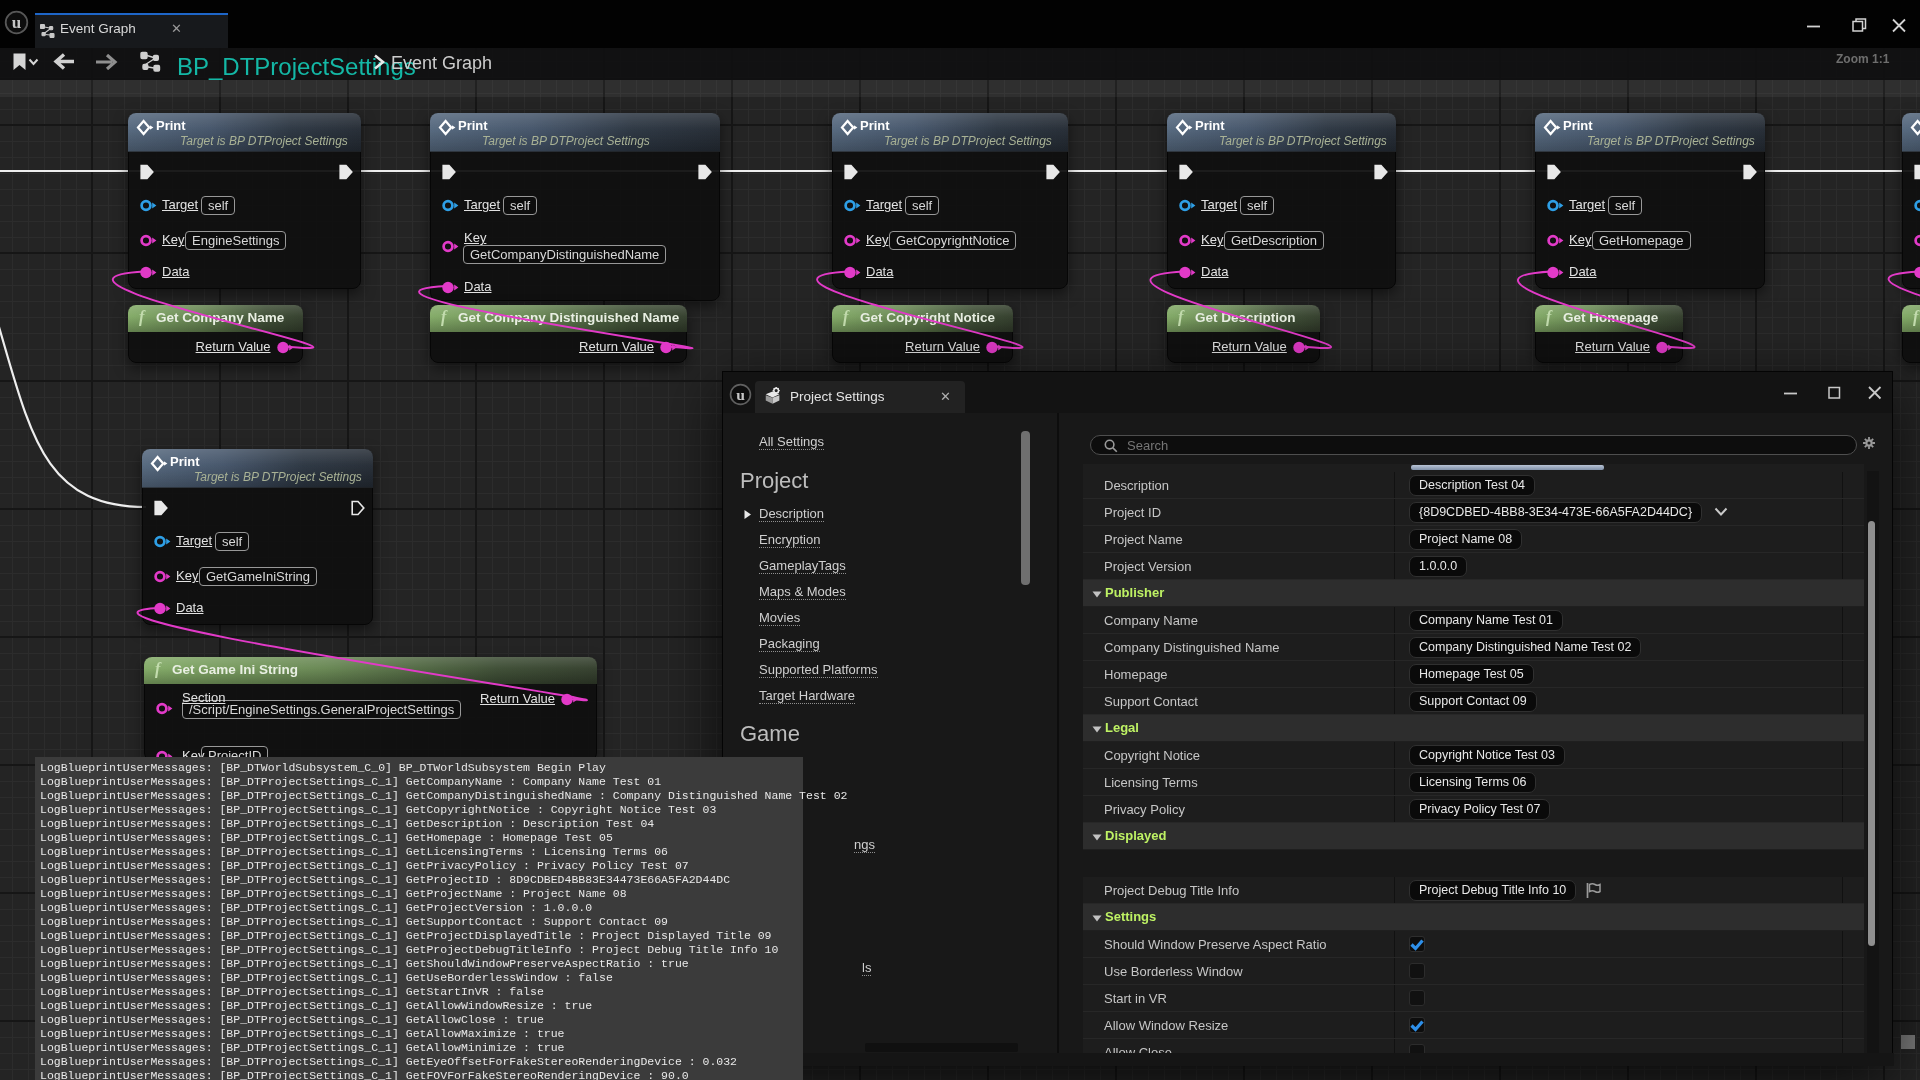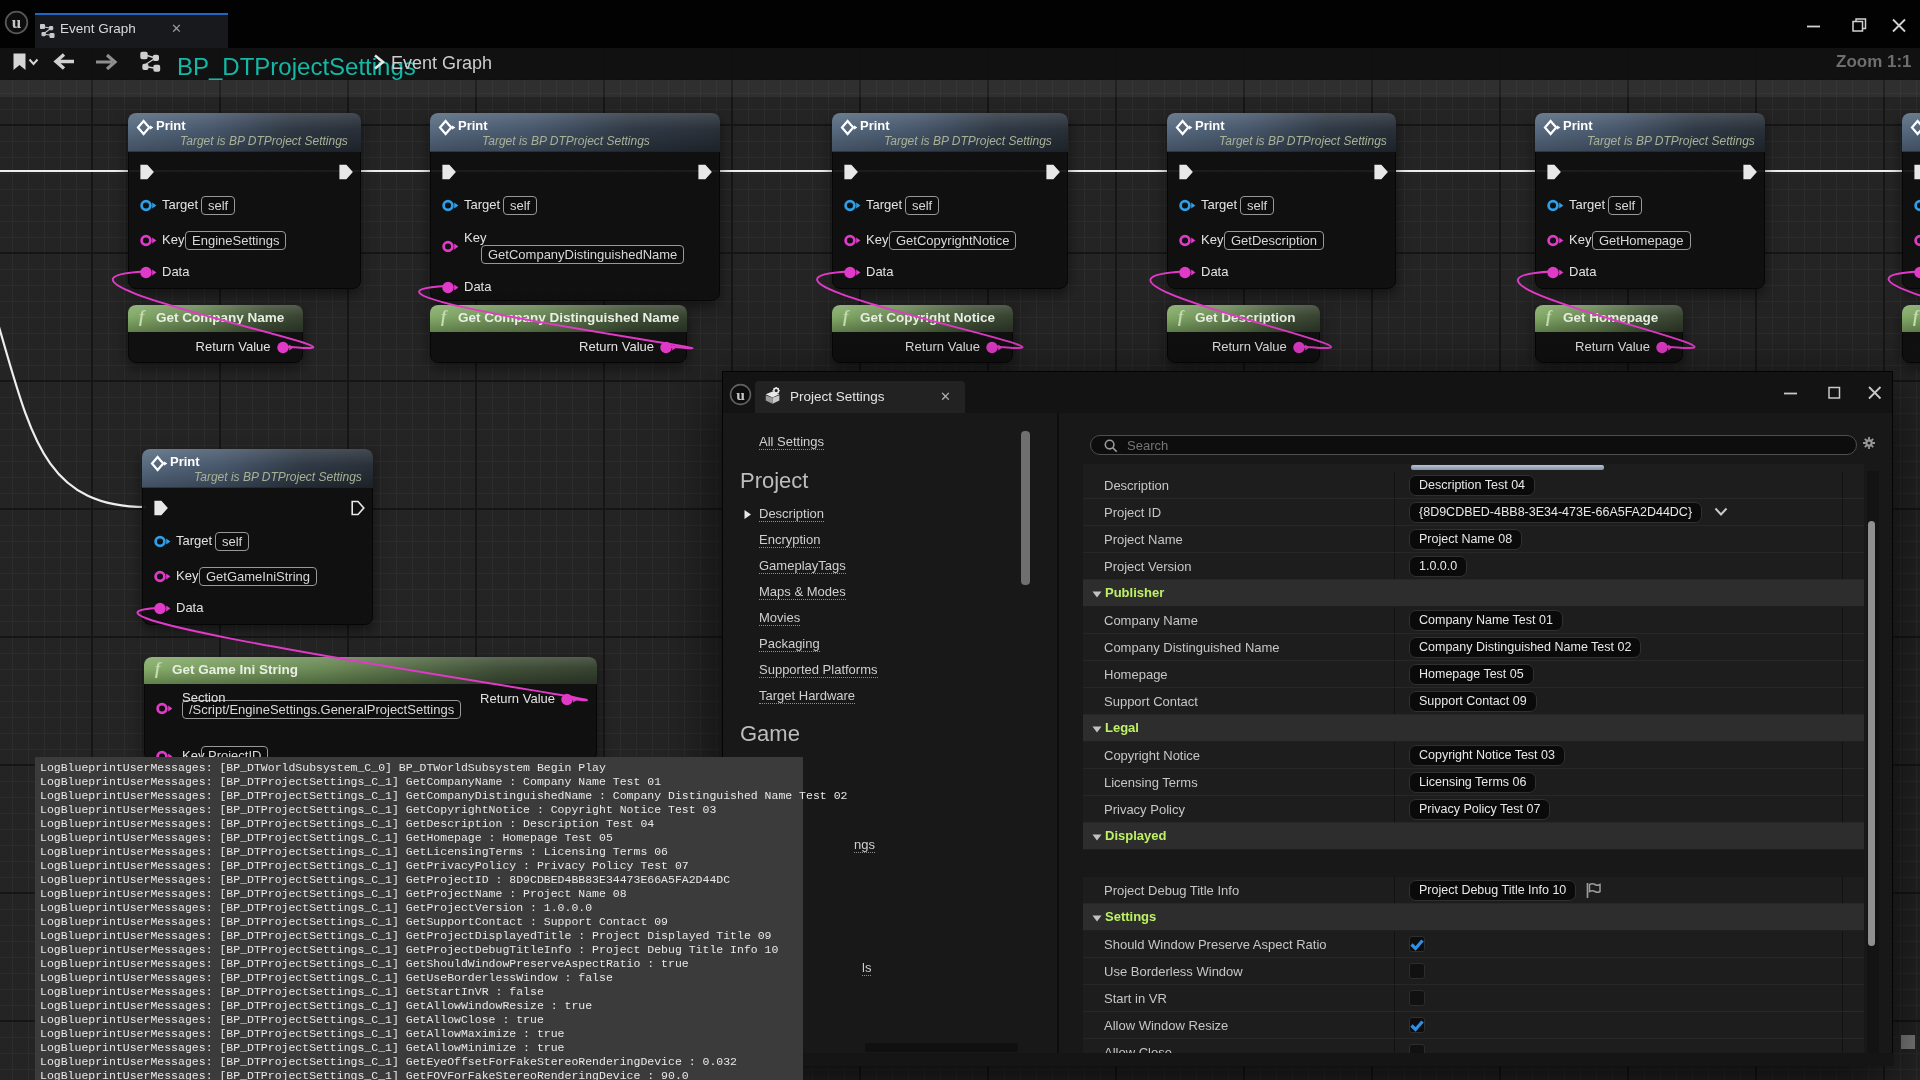--- a/index.html
+++ b/index.html
@@ -26,34 +26,34 @@
     border-bottom:1px solid rgba(0,0,0,0.55);
   }
   .phead .t1 { position:absolute; left:28px; top:5px; font-size:13px; font-weight:bold; color:#fff; }
   .phead .t2 { position:absolute; left:28px; top:21px; font-size:12px; font-style:italic; color:#a9b295; white-space:nowrap;margin-left:24px; }
   .ghead { position:absolute; left:-1px; top:-1px; right:-1px; height:27px; border-radius:8px 8px 0 0;
     background:linear-gradient(180deg, rgba(255,255,255,0.15) 0%, rgba(255,255,255,0.02) 42%, rgba(0,0,0,0.25) 100%),
       linear-gradient(90deg, #83ab67 0%, #688753 40%, #3e4e35 78%, #343f2d 100%);
   }
   .ghead .gf { position:absolute; left:11px; top:3px; font-size:16px; font-style:italic; font-family:"Liberation Serif",serif; font-weight:bold; color:#c3dcae; }
   .ghead .t1 { position:absolute; left:28px; top:5px; font-size:13.5px; font-weight:bold; color:#e9efe3; white-space:nowrap; }
-  .nlabel { position:absolute; font-size:13px; color:#e2e2e2; white-space:nowrap; z-index:2; }
+  .nlabel { position:absolute; font-size:13px; color:#e2e2e2; white-space:nowrap; z-index:2;text-decoration:underline; }
   .nbox { position:absolute; border:1px solid #989898; border-radius:4px; color:#d8d8d8;
           font-size:13px; line-height:17px; padding:0 6px; white-space:nowrap; background:rgba(0,0,0,0.15); }
   .pinsvg { position:absolute; }
 
   #tabbar { position:absolute; left:0; top:0; width:1920px; height:48px; background:#020202; z-index:3; }
   #tab1 { position:absolute; left:35px; top:13px; width:193px; height:35px; background:#17191c; border-radius:2px 2px 0 0; z-index:4; }
   #tab1 .blue { position:absolute; left:0; top:0; width:100%; height:2px; background:#1e66c8; }
   #tab1 .txt { position:absolute; left:25px; top:8px; font-size:13.5px; color:#d8d8d8; }
   #tab1 .x { position:absolute; left:136px; top:8px; font-size:13px; color:#9a9a9a; }
   #toolbar { position:absolute; left:0; top:48px; width:1920px; height:32px; background:rgba(15,15,17,0.9); z-index:3; }
   .crumb1 { position:absolute; left:177px; top:53px; font-size:24px; color:#14b8a6; z-index:4; }
   .crumb2 { position:absolute; left:391px; top:53px; font-size:18px; color:#cdcdcd; z-index:4; }
-  #zoomtxt { position:absolute; left:1836px; top:52px; font-size:17px; font-weight:bold; color:#6e6e6e; z-index:4; }
+  #zoomtxt { position:absolute; left:1836px; top:52px; font-size:12px; font-weight:bold; color:#6e6e6e; z-index:4; }
 
   #psw { position:absolute; left:722px; top:371px; width:1171px; height:694px; background:#181818;
          border:1px solid #040404; box-shadow:0 16px 60px rgba(0,0,0,0.75); z-index:10; }
   #pstitle { position:absolute; left:0; top:0; width:100%; height:41px; background:#131313; }
   #pstab { position:absolute; left:32px; top:9px; width:210px; height:32px; background:#222; border-radius:4px 4px 0 0; }
   #pstab .txt { position:absolute; left:35px; top:8px; font-size:13.5px; color:#e4e4e4; }
   #pstab .x { position:absolute; left:185px; top:8px; font-size:13px; color:#b0b0b0; }
   .sideitem { position:absolute; left:36px; font-size:13px; color:#cfcfcf; border-bottom:1px dotted #8f8f8f; white-space:nowrap; }
   .sidehdr { position:absolute; left:17px; font-size:22px; color:#bdbdbd; }
   .prow { position:absolute; left:360px; width:781px; height:27px; background:#1d1d1d; border-bottom:1px solid #272727; }
@@ -130,21 +130,21 @@
         <circle cx="6" cy="6.5" r="4.4" fill="none" stroke="#2e9fe6" stroke-width="2.7"></circle>
         <path d="M12.2 3.4 L16.4 6.5 L12.2 9.6 Z" fill="#2e9fe6"></path>
       </svg>
       <div class="nlabel" style="left:33px;top:83px">Target</div>
       <div class="nbox" style="left:72px;top:82px">self</div>
       <div class="nlabel" style="left:33px;top:116px">Key</div>
       <svg class="pinsvg" style="left:11px;top:126.0px" width="17" height="13" viewBox="0 0 17 13">
         <circle cx="6" cy="6.5" r="4.4" fill="none" stroke="#e23ac8" stroke-width="2.7"></circle>
         <path d="M12.2 3.4 L16.4 6.5 L12.2 9.6 Z" fill="#e23ac8"></path>
       </svg>
-      <div class="nbox" style="left:50px;top:131px">GetCompanyDistinguishedName</div>
+      <div class="nbox" style="left:32px;top:131px">GetCompanyDistinguishedName</div>
       <svg class="pinsvg" style="left:11px;top:166.5px" width="17" height="13" viewBox="0 0 17 13">
         <circle cx="6" cy="6.5" r="5.7" fill="#e23ac8"></circle>
         <path d="M12.2 3.4 L16.4 6.5 L12.2 9.6 Z" fill="#e23ac8"></path>
       </svg>
       <div class="nlabel" style="left:33px;top:165px">Data</div>
     </div>
 <div class="node" style="left:832px;top:113px;width:236px;height:176px">
       <div class="phead">
         <svg class="pinsvg" style="left:8px;top:6px" width="20" height="17" viewBox="0 0 20 17">
           <path d="M7.6 2 L13.2 8.5 L7.6 15 L2 8.5 Z" fill="none" stroke="#fff" stroke-width="2.2"></path>

